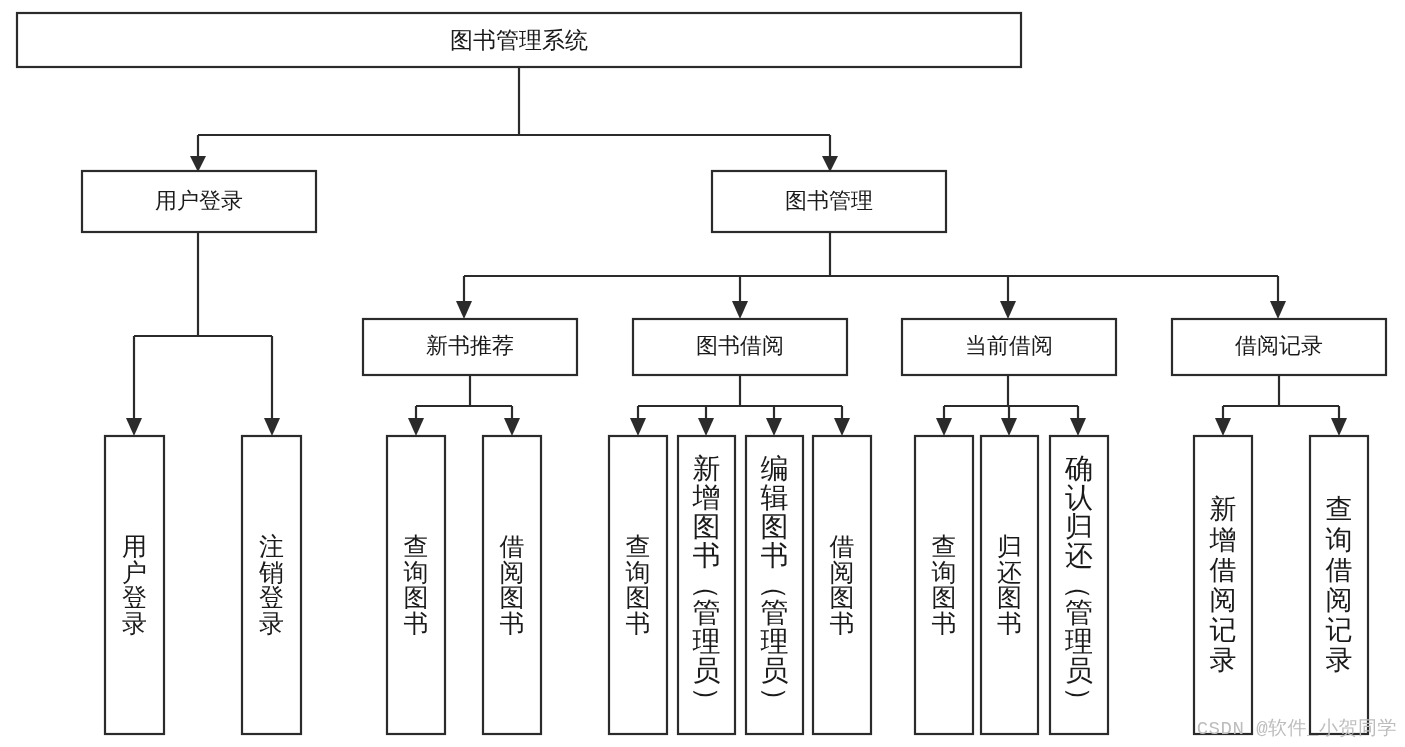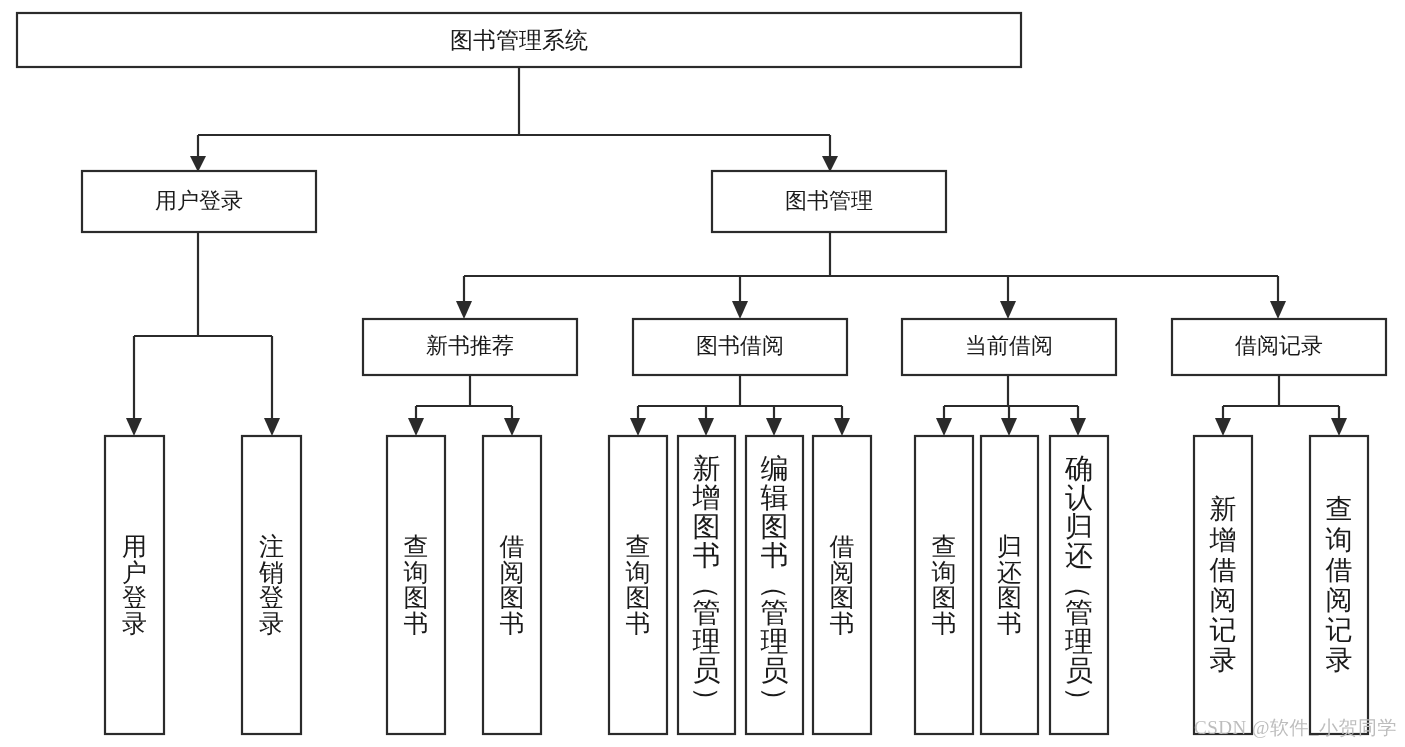--- a/index.html
+++ b/index.html
@@ -71,21 +71,21 @@
   .vlabel span.ch {
     display: block;
   }
   .vlabel span.ch.paren {
     transform: rotate(90deg);
   }
   .watermark {
     position: absolute;
     right: 8px;
     bottom: 6px;
-    font-family: Liberation Serif, serif;
+    font-family: Liberation Mono, monospace;
     font-size: 19px;
     color: #bdbdbd;
     letter-spacing: 0.5px;
     white-space: nowrap;
     pointer-events: none;
   }
 </style>
 </head>
 <body>
 

